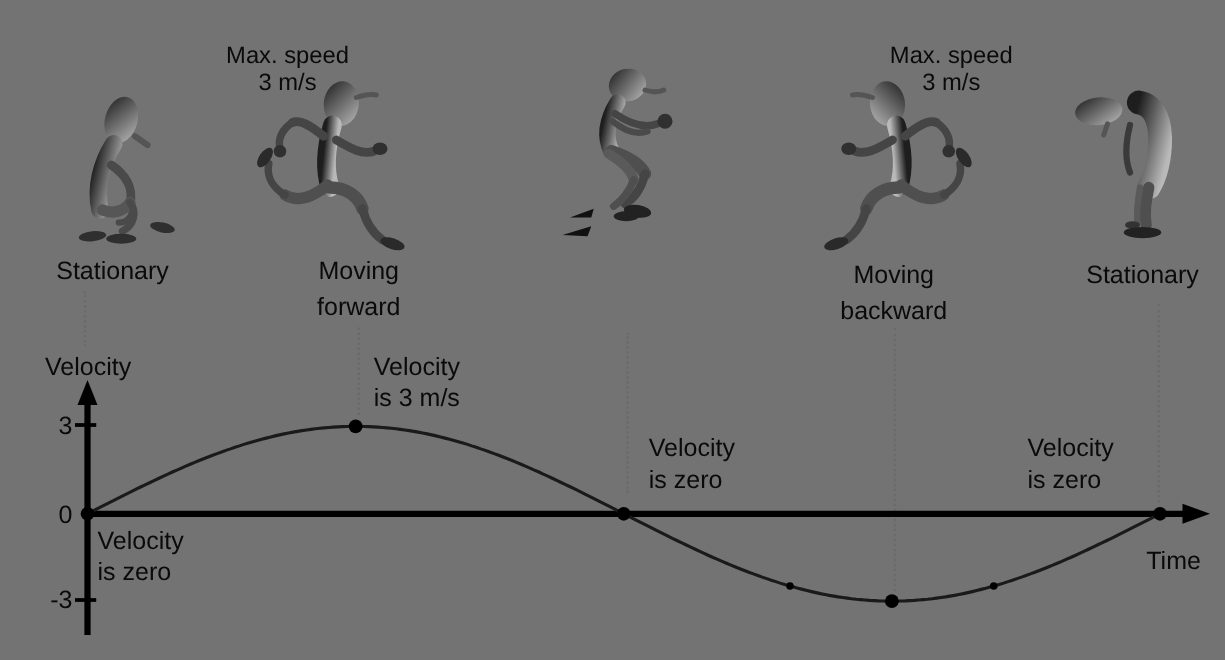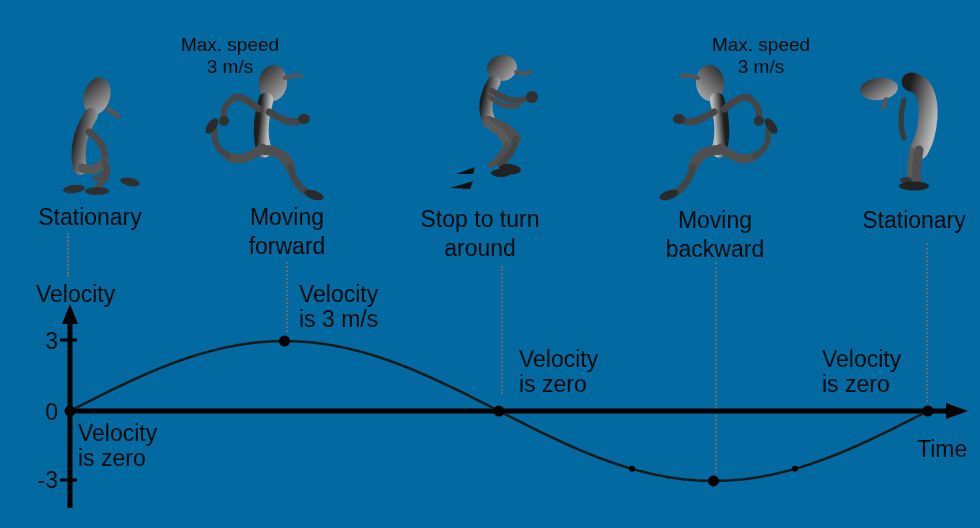--- a/index.html
+++ b/index.html
@@ -1,18 +1,18 @@
 <!DOCTYPE html>
 <html><head>
 <meta charset="utf-8">
 <style>
   html,body{margin:0;padding:0;background:#fff;}
-  #canvas{position:relative;width:980px;height:528px;background:#0369a1;overflow:hidden;
+  #canvas{position:relative;width:980px;height:528px;background:#737373;overflow:hidden;
           font-family:"Liberation Sans",sans-serif;color:#0a0a0a;}
-  .t{position:absolute;font-size:23px;line-height:25px;white-space:pre-line;color:#0a0a0a;}
+  .t{position:absolute;font-size:20px;line-height:25px;white-space:pre-line;color:#0a0a0a;}
   .ctr{text-align:center;}
   .rt{text-align:right;}
   .figlabel{line-height:29px;}
   .cap{font-size:19px;line-height:22px;}
   .conn{position:absolute;width:0;border-left:2px dotted #6b6b6b;}
   .figsvg{position:absolute;}
   .trough-label{word-spacing:7px;}
 </style>
 </head>
 <body>
@@ -129,22 +129,20 @@
   </svg>
 
   <div class="t cap ctr" style="left:160px;top:34px;width:140px">Max. speed
 3 m/s</div>
   <div class="t cap ctr" style="left:691px;top:34px;width:140px">Max. speed
 3 m/s</div>
 
   <div class="t figlabel ctr" style="left:20px;top:203px;width:140px">Stationary</div>
   <div class="t figlabel ctr" style="left:217px;top:203px;width:140px">Moving
 forward</div>
-  <div class="t figlabel ctr" style="left:405px;top:205px;width:150px">Stop to turn
-around</div>
   <div class="t figlabel ctr" style="left:645px;top:206px;width:140px">Moving
 backward</div>
   <div class="t figlabel ctr" style="left:844px;top:206px;width:140px">Stationary</div>
 
   <div class="conn" style="left:67px;top:233px;height:44px"></div>
   <div class="conn" style="left:286px;top:262px;height:70px"></div>
   <div class="conn" style="left:501px;top:266px;height:128px"></div>
   <div class="conn" style="left:715px;top:262px;height:211px"></div>
   <div class="conn" style="left:926px;top:243px;height:159px"></div>
 

